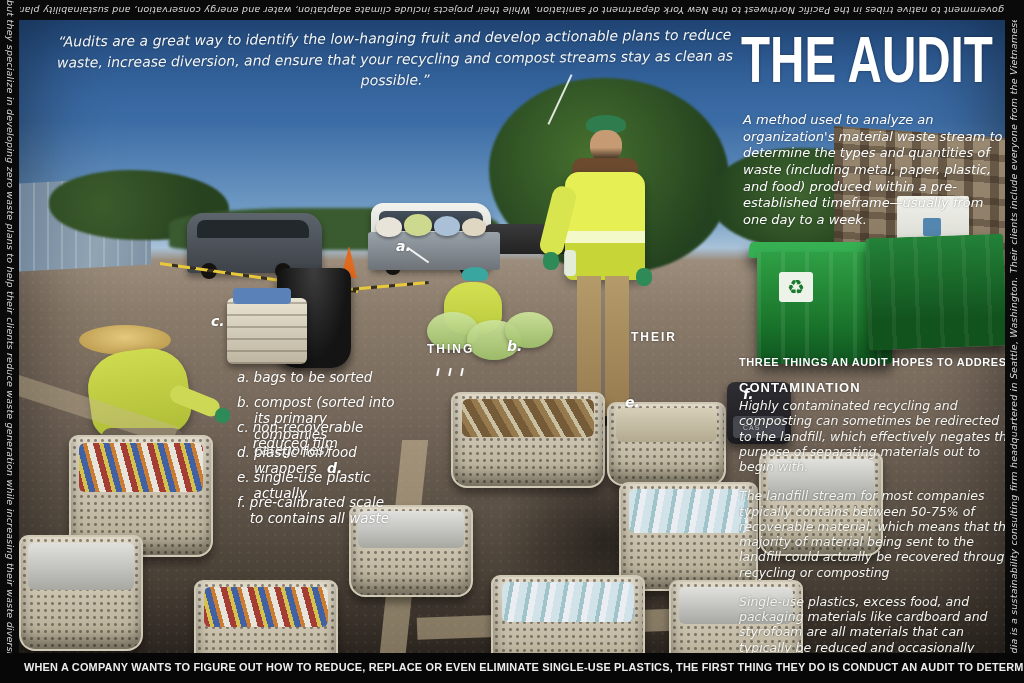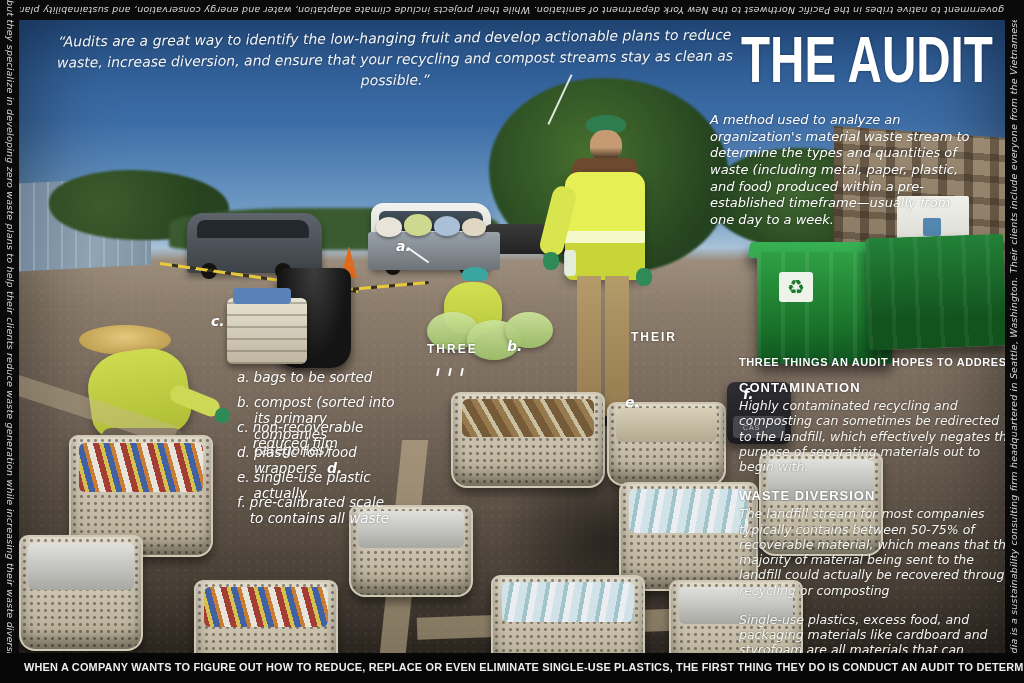--- a/index.html
+++ b/index.html
@@ -125,21 +125,21 @@
   .bk9{left:472px;top:555px;width:150px;height:95px;}
   .bk10{left:650px;top:560px;width:130px;height:90px;}
   .scale{left:708px;top:362px;width:64px;height:62px;background:linear-gradient(#2e2e33,#1b1b1f);border-radius:8px;box-shadow:0 5px 8px rgba(0,0,0,.5);}
   .scale-plate{left:714px;top:396px;width:52px;height:22px;background:#46464e;border-radius:4px;}
   .scale-brand{left:724px;top:404px;color:#bbb;font-size:7px;letter-spacing:1px;}
   
   .chalk{color:#fff;font-family:"DejaVu Sans",sans-serif;font-style:italic;text-shadow:0 0 2px rgba(0,0,0,.45);}
   .quote{left:20px;top:8px;width:712px;font-size:14px;line-height:1.5;text-align:center;transform:rotate(-.6deg);color:#f2f6fa;}
   .pointer-line{left:540px;top:52px;width:2px;height:55px;background:rgba(255,255,255,.85);transform:rotate(25deg);}
   .title{left:722px;top:2px;font-family:"Liberation Sans",sans-serif;font-style:normal;font-weight:700;font-size:58px;color:#fff;letter-spacing:0px;transform:scale(.82,1.12);transform-origin:left top;text-shadow:0 0 3px rgba(0,0,0,.4);white-space:nowrap;}
-  .definition{left:691px;top:92px;width:268px;font-size:13px;line-height:1.28;}
+  .definition{left:724px;top:92px;width:268px;font-size:13px;line-height:1.28;}
   .things{left:720px;top:336px;width:276px;}
   .things-header{font-family:"Liberation Sans",sans-serif;font-style:normal;font-weight:700;font-size:11px;letter-spacing:.6px;color:#fff;white-space:nowrap;margin-bottom:12px;text-shadow:0 0 2px rgba(0,0,0,.5);position:static;}
   .sec{position:static;margin-bottom:14px;}
   .sec-h{position:static;display:block;font-family:"Liberation Sans",sans-serif;font-style:normal;font-weight:700;font-size:13px;letter-spacing:1px;color:#fff;margin-bottom:3px;text-shadow:0 0 2px rgba(0,0,0,.5);}
   .sec-b{position:static;display:block;font-size:12.5px;line-height:1.22;color:#f4f4f0;}
   .legend{left:218px;top:350px;width:162px;}
   .legend-item{position:static;display:block;font-size:13.5px;line-height:1.18;margin-bottom:9px;color:#fff;}
   .legend-key{position:static;display:inline;margin-right:4px;}
   .worker-label{font-family:"Liberation Sans",sans-serif;font-style:normal;font-weight:700;font-size:12px;letter-spacing:2px;color:#fff;text-shadow:0 0 2px rgba(0,0,0,.6);}
   .label-jess{left:408px;top:322px;} .label-stefan{left:612px;top:310px;}
@@ -272,38 +272,37 @@
     <div class="title">THE AUDIT</div>
     <div class="chalk definition">A method used to analyze an organization's material waste stream to determine the types and quantities of waste (including metal, paper, plastic, and food) produced within a pre-established timeframe—usually from one day to a week.</div>
 
     <div class="things">
       <div class="things-header">THREE THINGS AN AUDIT HOPES TO ADDRESS</div>
       <div class="sec">
         <span class="sec-h">CONTAMINATION</span>
         <span class="chalk sec-b">Highly contaminated recycling and composting can sometimes be redirected to the landfill, which effectively negates the purpose of separating materials out to begin with.</span>
       </div>
       <div class="sec">
-        <span class="sec-h">WASTE DIVERSION</span>
         <span class="chalk sec-b">The landfill stream for most companies typically contains between 50-75% of recoverable material, which means that the majority of material being sent to the landfill could actually be recovered through recycling or composting</span>
       </div>
       <div class="sec">
         <span class="chalk sec-b">Single-use plastics, excess food, and packaging materials like cardboard and styrofoam are all materials that can typically be reduced and occasionally</span>
       </div>
     </div>
 
     <div class="chalk legend">
       <div class="legend-item"><span class="legend-key">a.</span><span>bags to be sorted</span></div>
       <div class="legend-item"><span class="legend-key">b.</span><span>compost (sorted into its primary companies categories)</span></div>
       <div class="legend-item"><span class="legend-key">c.</span><span>non-recoverable reduced film</span></div>
       <div class="legend-item"><span class="legend-key">d.</span><span>plastic foil food wrappers</span></div>
       <div class="legend-item"><span class="legend-key">e.</span><span>single-use plastic actually</span></div>
       <div class="legend-item"><span class="legend-key">f.</span><span>pre-calibrated scale to contains all waste</span></div>
     </div>
 
-    <div class="worker-label label-jess">THREE</div>
+    <div class="worker-label label-jess">THING</div>
     <div class="ticks">
       <span class="tick"></span><span class="tick"></span><span class="tick"></span>
     </div>
     <div class="worker-label label-stefan">THEIR</div>
 
     <div class="chalk marker mk-a">a.</div>
     <div class="a-arrow"></div>
     <div class="chalk marker mk-b">b.</div>
     <div class="chalk marker mk-c">c.</div>
     <div class="chalk marker mk-d">d.</div>

